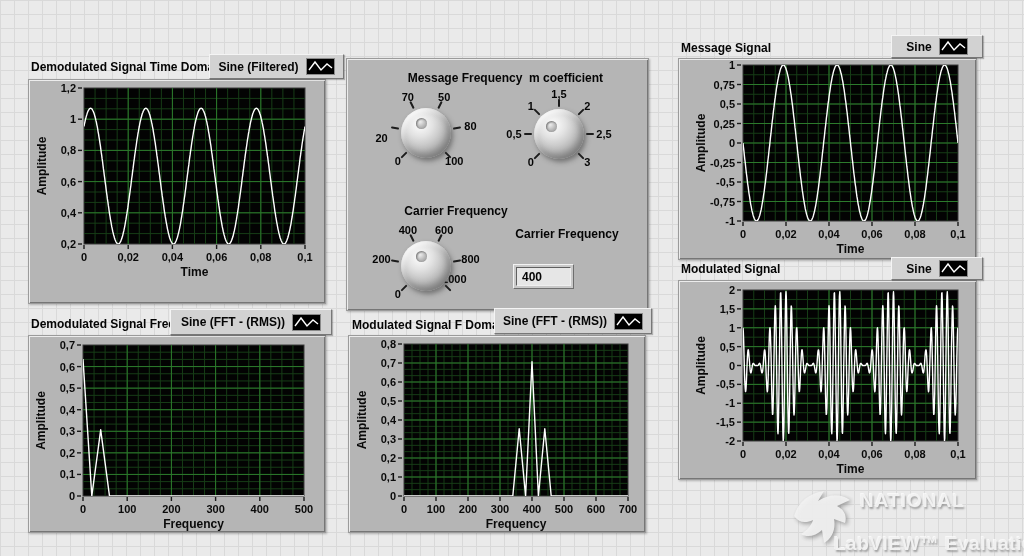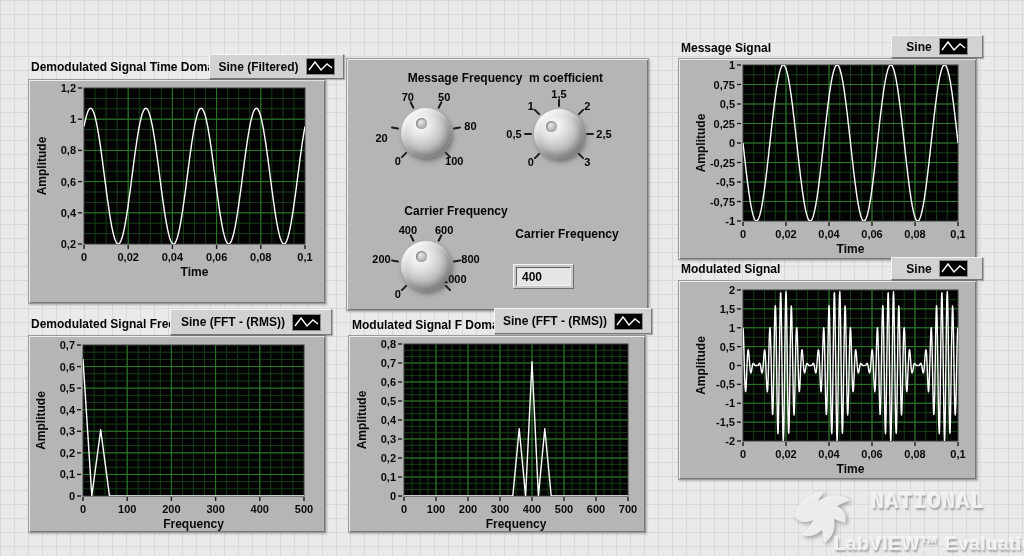--- a/index.html
+++ b/index.html
@@ -56,21 +56,21 @@
   }
   .numeric-field{
     background:#e6e6e6;border:1px solid;border-color:#5f5f5f #efefef #efefef #5f5f5f;
     font-size:12px;font-weight:700;color:#050505;padding:2px 4px 1px 5px;min-width:44px;height:14px;line-height:14px;
   }
   .watermark{position:absolute;left:792px;top:484px;width:240px;height:80px;opacity:.95;}
   .wm-line{
     position:absolute;font-weight:700;color:#f2f2f2;letter-spacing:1px;white-space:nowrap;
     text-shadow:1px 2px 2px rgba(140,140,140,.85), -1px -1px 0 rgba(255,255,255,.7);
   }
-  .wm-1{left:79px;top:6px;font-size:22px;font-family:Liberation Mono, monospace;}
+  .wm-1{left:68px;top:6px;font-size:19px;}
   .wm-2{left:64px;top:25px;font-size:18px;}
   .wm-3{left:42px;top:49px;font-size:19px;letter-spacing:.5px;}
   .wm-eagle{position:absolute;left:0;top:2px;filter:drop-shadow(2px 2px 2px rgba(130,130,130,.8));}
 </style>
 </head>
 <body>
 
 <div class="chart-title" style="left:31px;top:60px">Demodulated Signal Time Domain</div>
 <div class="chart-title" style="left:681px;top:41px">Message Signal</div>
 <div class="chart-title" style="left:681px;top:262px">Modulated Signal</div>

